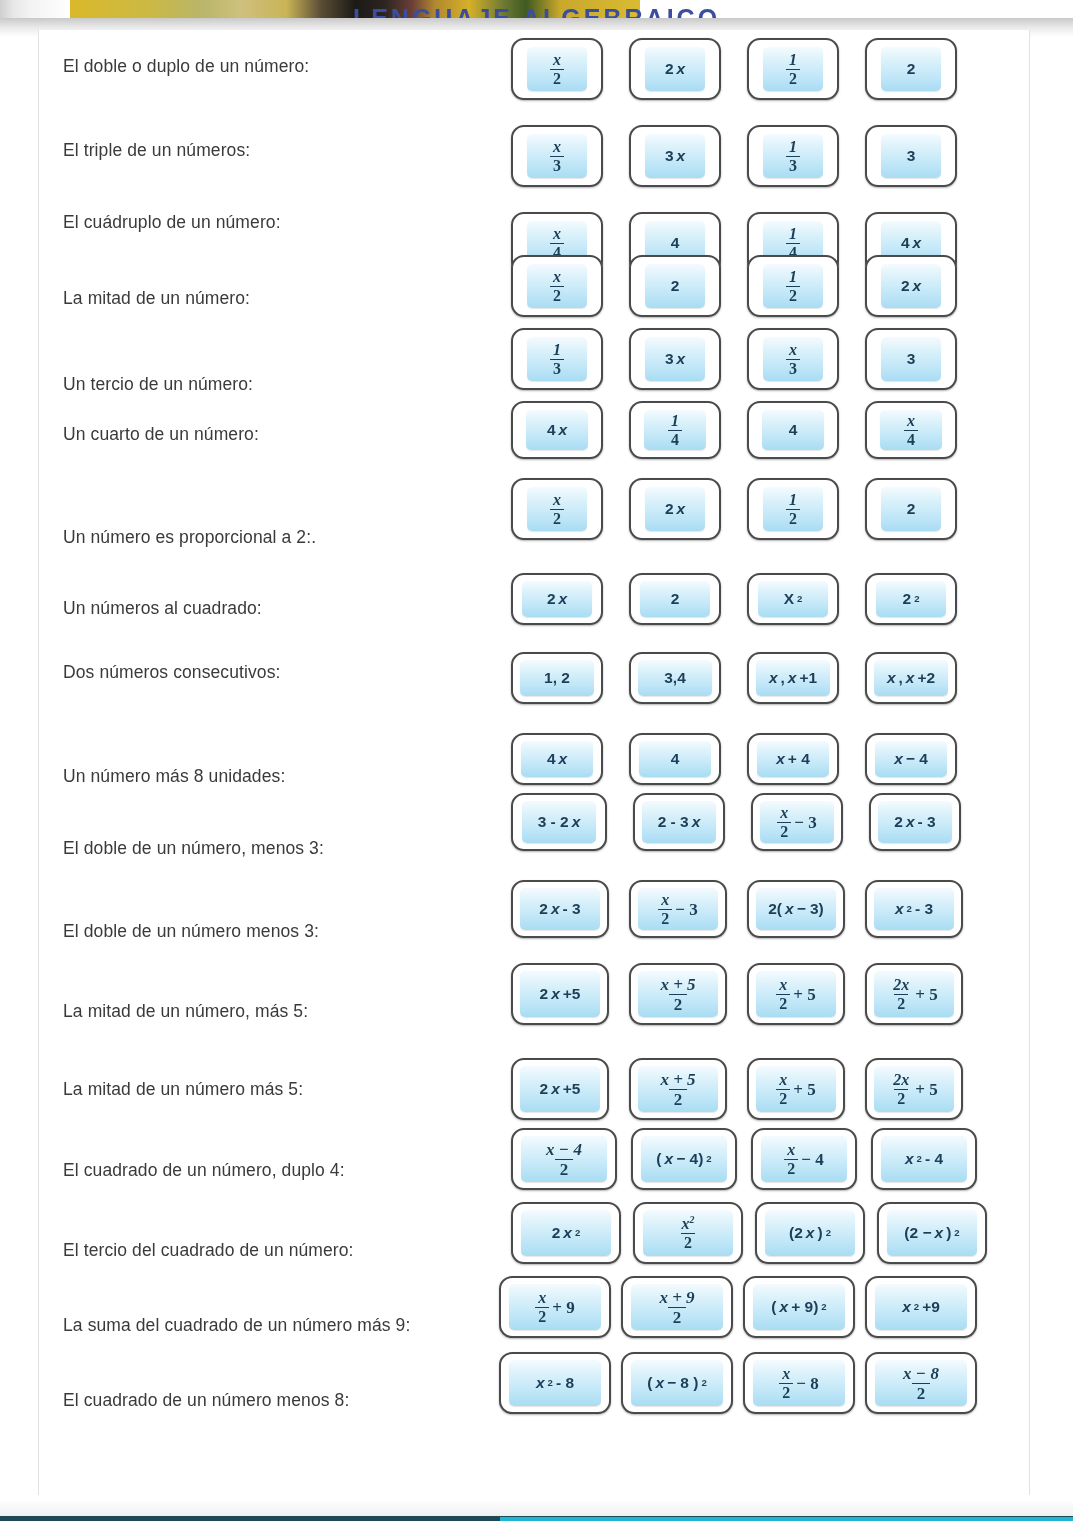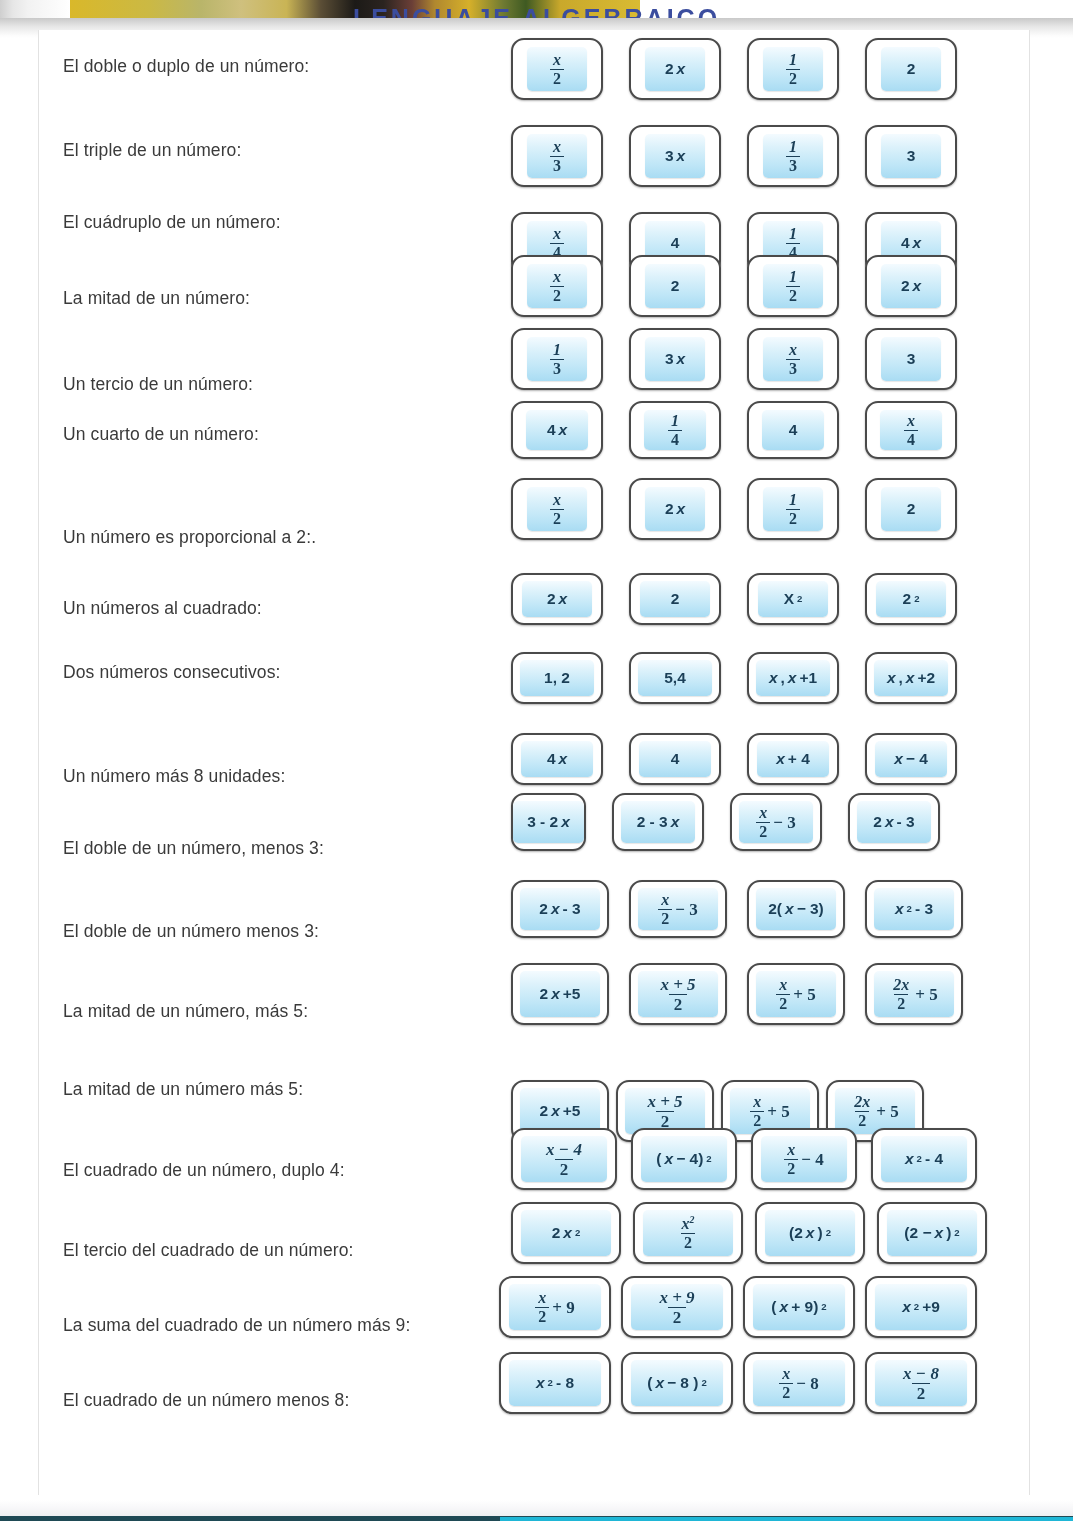--- a/index.html
+++ b/index.html
@@ -234,21 +234,21 @@
               </span>
             </span>
           </div>
         </div>
         <div class="opt" style="width: 92px; height: 62px;">
           <div class="opt-inner" style="width: 60px; height: 44px;">
             <span class="expr sans">2</span>
           </div>
         </div>
       </div>
-      <div class="row-label" style="top: 110px;">El triple de un número:</div>
+      <div class="row-label" style="top: 110px;">El triple de un números:</div>
       <div class="opts" style="top: 95px; left: 472px; gap: 26px;">
         <div class="opt" style="width: 92px; height: 62px;">
           <div class="opt-inner" style="width: 60px; height: 44px;">
             <span class="expr">
               <span class="frac">
                 <span class="num"><span class="ital">x</span></span>
                 <span class="den">3</span>
               </span>
             </span>
           </div>
@@ -464,21 +464,21 @@
       </div>
       <div class="row-label" style="top: 632px;">Dos números consecutivos:</div>
       <div class="opts" style="top: 622px; left: 472px; gap: 26px;">
         <div class="opt" style="width: 92px; height: 52px;">
           <div class="opt-inner" style="width: 74px; height: 36px;">
             <span class="expr sans">1, 2</span>
           </div>
         </div>
         <div class="opt" style="width: 92px; height: 52px;">
           <div class="opt-inner" style="width: 74px; height: 36px;">
-            <span class="expr sans">5,4</span>
+            <span class="expr sans">3,4</span>
           </div>
         </div>
         <div class="opt" style="width: 92px; height: 52px;">
           <div class="opt-inner" style="width: 74px; height: 36px;">
             <span class="expr sans"><span class="ital">x</span>, <span class="ital">x</span> +1</span>
           </div>
         </div>
         <div class="opt" style="width: 92px; height: 52px;">
           <div class="opt-inner" style="width: 74px; height: 36px;">
             <span class="expr sans"><span class="ital">x</span>, <span class="ital">x</span> +2</span>
@@ -503,21 +503,21 @@
           </div>
         </div>
         <div class="opt" style="width: 92px; height: 52px;">
           <div class="opt-inner" style="width: 72px; height: 36px;">
             <span class="expr sans"><span class="ital">x</span> − 4</span>
           </div>
         </div>
       </div>
       <div class="row-label" style="top: 808px;">El doble de un número, menos 3:</div>
       <div class="opts" style="top: 763px; left: 472px; gap: 26px;">
-        <div class="opt" style="width: 75px; height: 58px;">
+        <div class="opt" style="width: 96px; height: 58px;">
           <div class="opt-inner" style="width: 74px; height: 42px;">
             <span class="expr sans">3 - 2<span class="ital">x</span></span>
           </div>
         </div>
         <div class="opt" style="width: 92px; height: 58px;">
           <div class="opt-inner" style="width: 74px; height: 42px;">
             <span class="expr sans">2 - 3<span class="ital">x</span></span>
           </div>
         </div>
         <div class="opt" style="width: 92px; height: 58px;">
@@ -600,21 +600,21 @@
               <span class="frac">
                 <span class="num">2<span class="ital">x</span></span>
                 <span class="den">2</span>
               </span>
               <span>+ 5</span>
             </span>
           </div>
         </div>
       </div>
       <div class="row-label" style="top: 1049px;">La mitad de un número más 5:</div>
-      <div class="opts" style="top: 1050px; left: 472px; gap: 7px;">
+      <div class="opts" style="top: 1028px; left: 472px; gap: 20px;">
         <div class="opt" style="width: 98px; height: 62px;">
           <div class="opt-inner" style="width: 80px; height: 46px;">
             <span class="expr sans">2<span class="ital">x</span> +5</span>
           </div>
         </div>
         <div class="opt" style="width: 98px; height: 62px;">
           <div class="opt-inner" style="width: 80px; height: 46px;">
             <span class="expr">
               <span class="frac wide">
                 <span class="num"><span class="ital">x</span> + 5</span>

